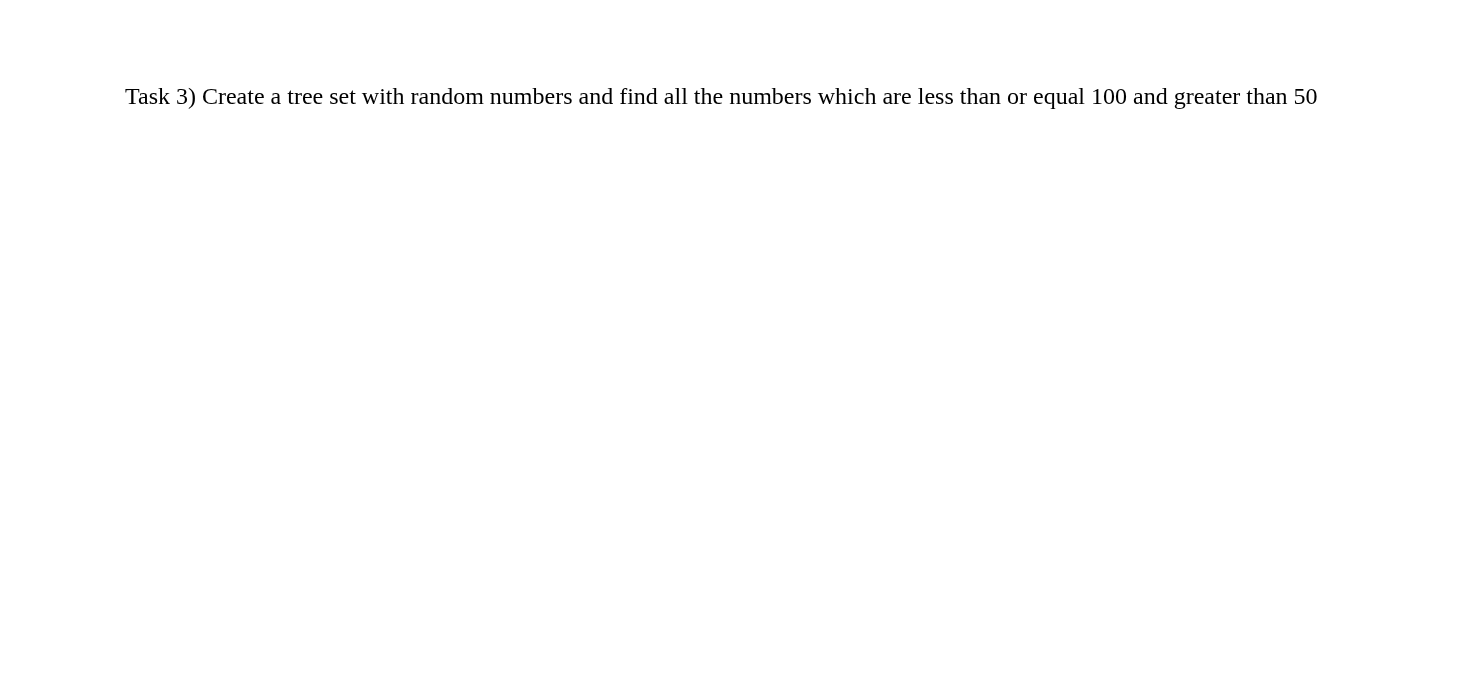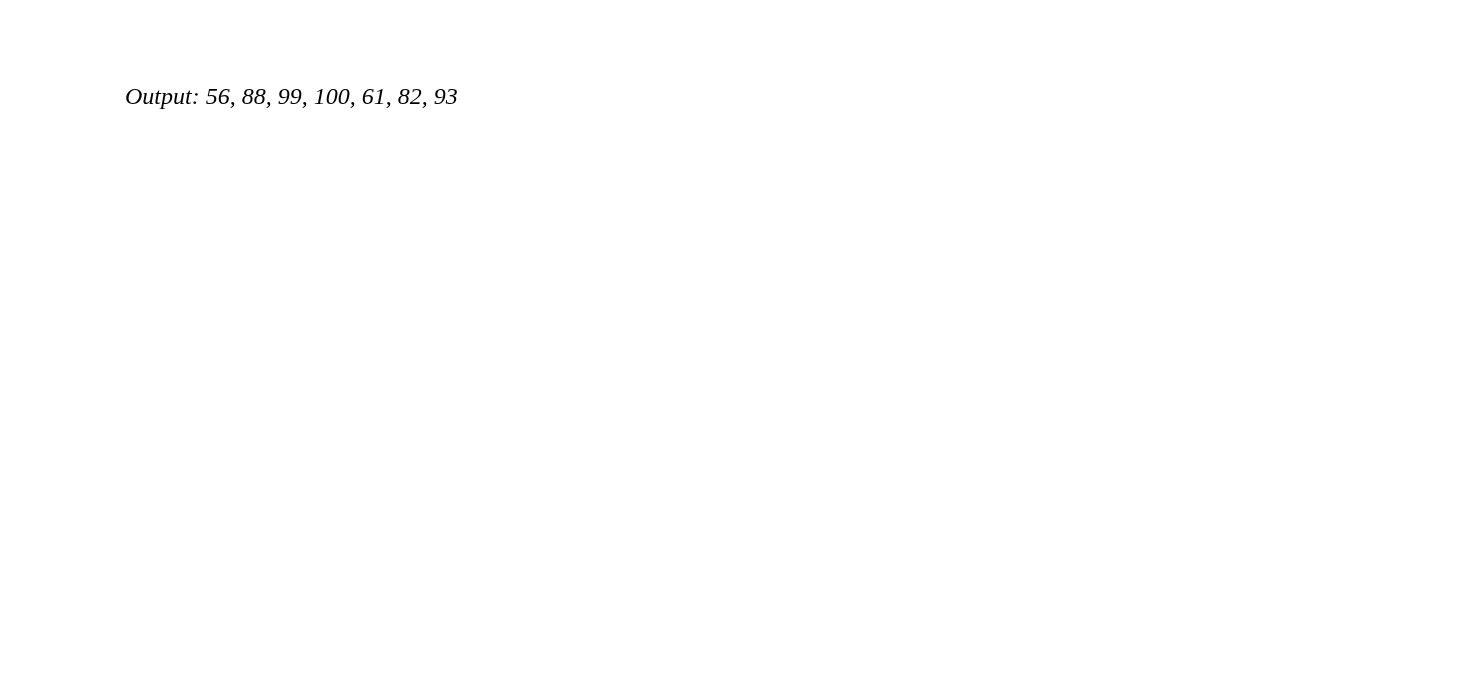--- a/index.html
+++ b/index.html
@@ -22,17 +22,14 @@
       font-style: normal;
     }
     .io-text {
       font-style: italic;
     }
   </style>
 </head>
 <body>
 
 <div class="content">
-  <div class="io-text">
-    <span>Output:</span>
-    <span>56, 88, 99, 100, 61, 82, 93</span>
-  </div>
+  <div class="task-text">Task 3) Create a tree set with random numbers and find all the numbers which are less than or equal 100 and greater than 50</div>
 </div>
 
 </body></html>

